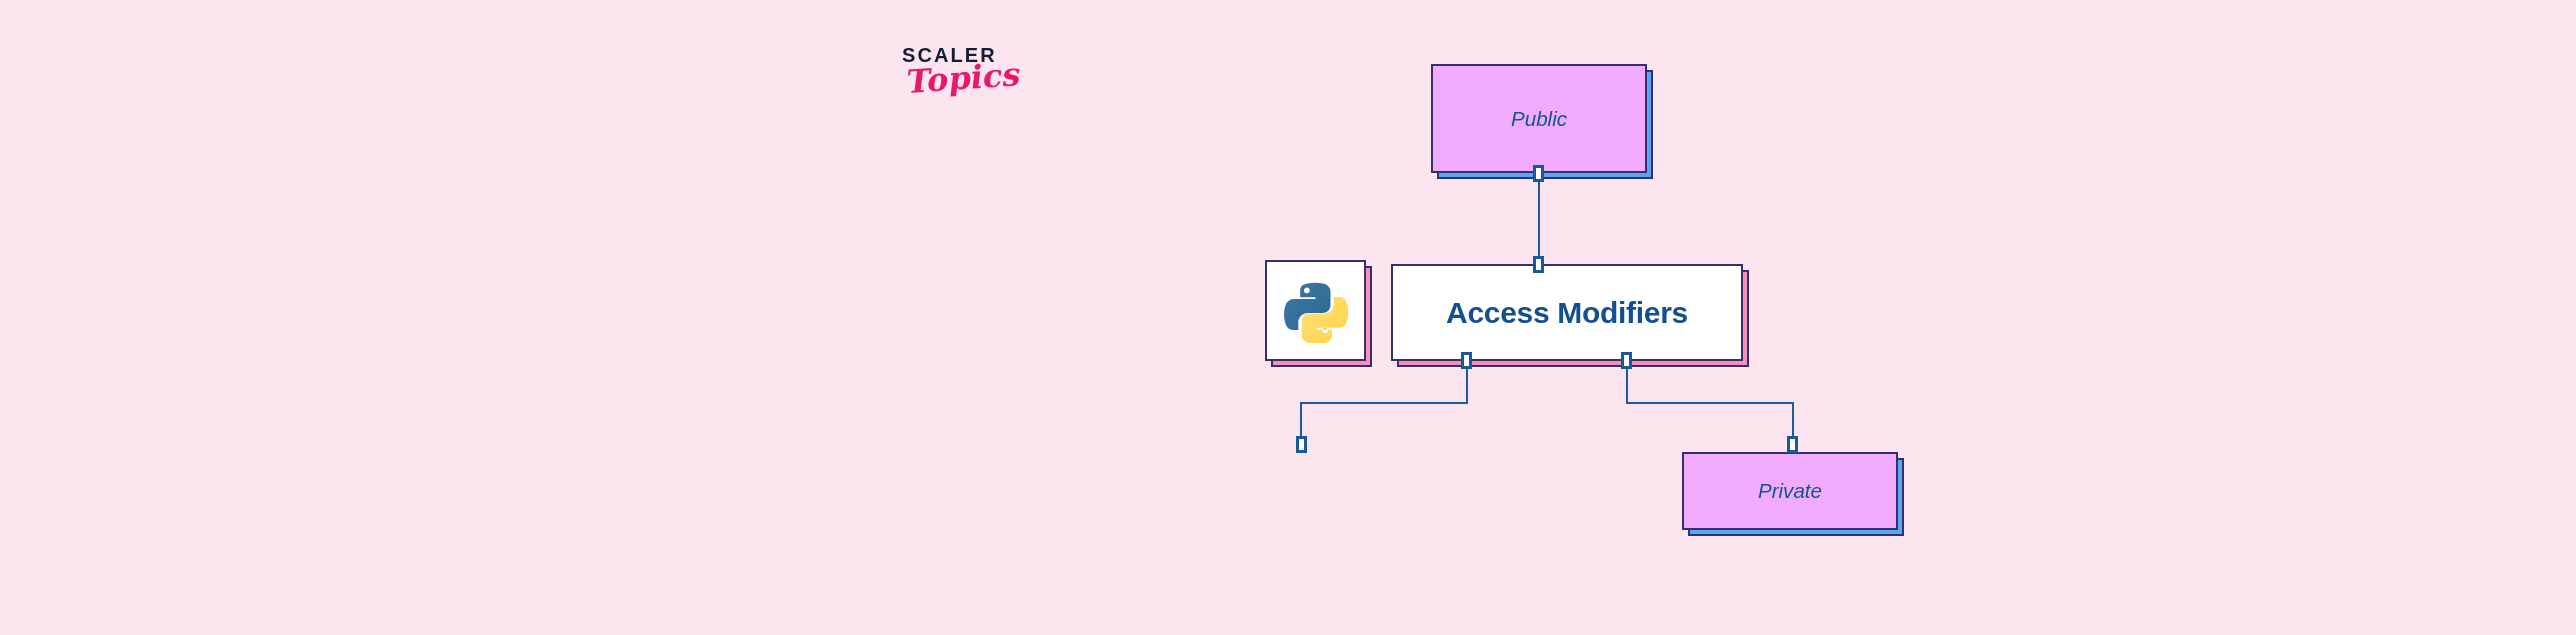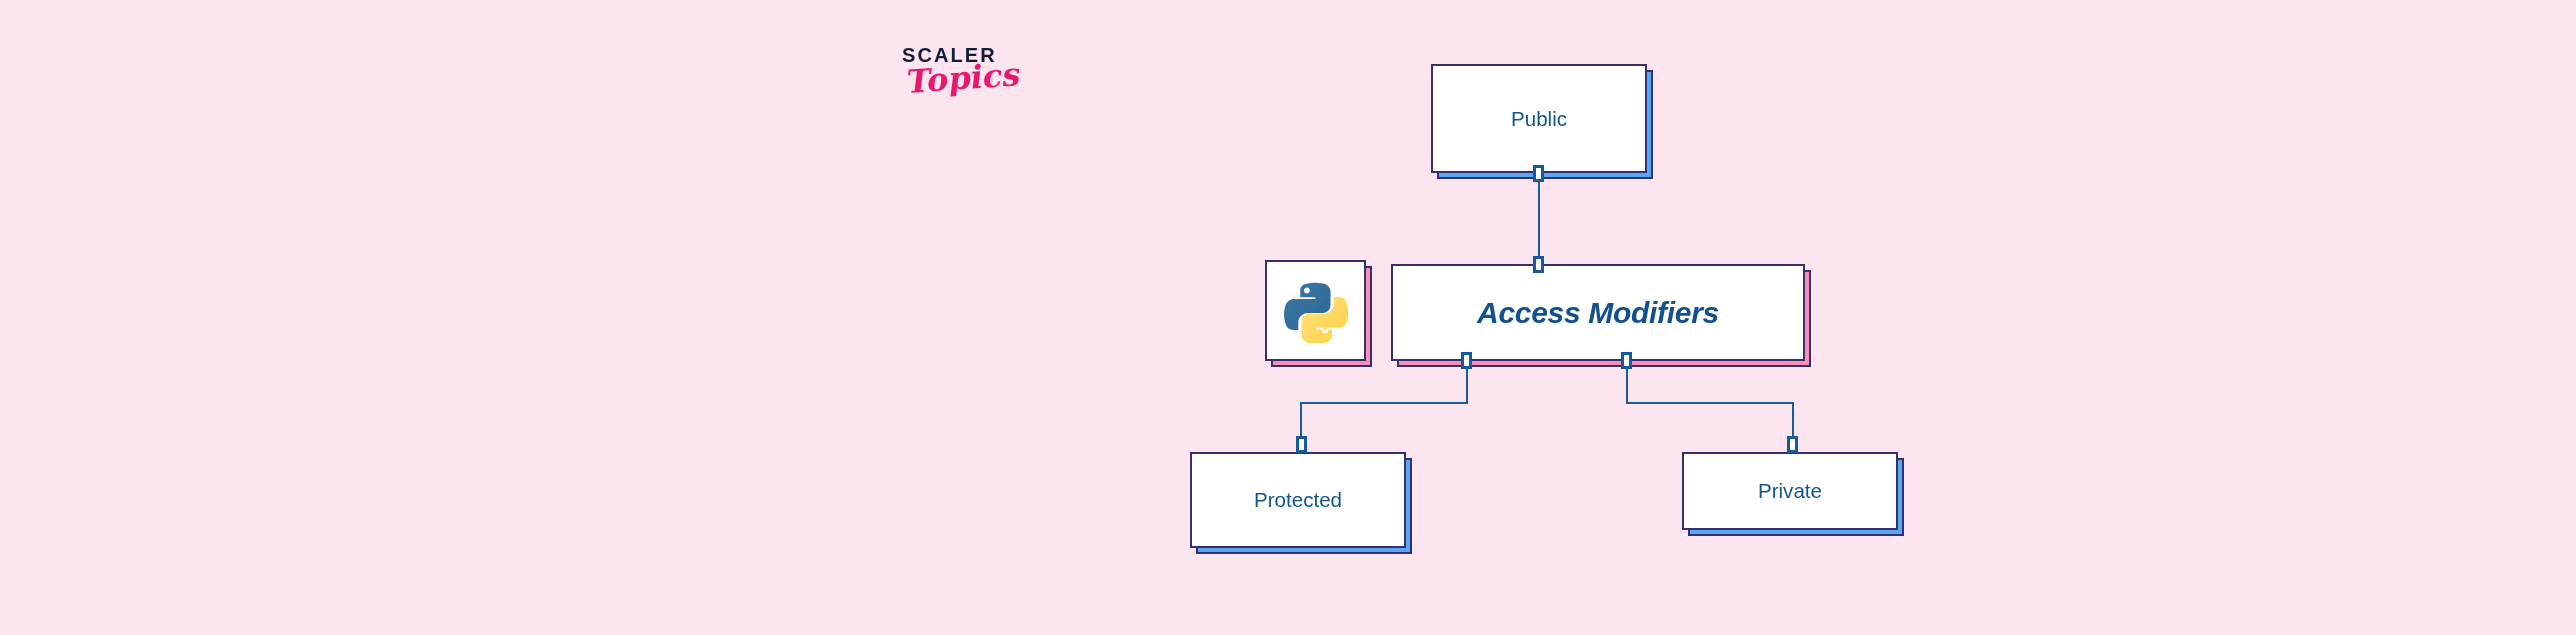--- a/index.html
+++ b/index.html
@@ -80,29 +80,29 @@
     justify-content: center;
   }
   .node .label {
     color: #12558f;
     font-family: "Liberation Sans", sans-serif;
     white-space: nowrap;
   }
 
   
   .node-blue .shadow { background: #57a7f2; }
-  .node-blue .face   { background: #ffffff; }
+  .node-blue .face   { background: #f0abfc; font-style: italic; }
   .node-blue .label  { font-size: 20.6px; font-weight: normal; }
 
   
   .node-pink .shadow { background: #f98fb7; }
   .node-pink .face   { background: #ffffff; }
 
   #node-public        { left: 1431px; top: 64px;  width: 216px; height: 109px; }
-  #node-access        { left: 1391px; top: 264px;  width: 414px; height: 97px; font-style: italic; }
+  #node-access        { left: 1391px; top: 264px;  width: 352px; height: 97px; }
   #node-python        { left: 1265px; top: 260px;  width: 101px; height: 101px; }
   #node-protected     { left: 1190px; top: 452px;  width: 216px; height: 96px; }
   #node-private       { left: 1682px; top: 452px;  width: 216px; height: 78px; }
 
   #node-access .label {
     font-size: 30px;
     font-weight: bold;
     color: #13508f;
     letter-spacing: -0.3px;
   }
@@ -180,26 +180,20 @@
     </div>
   </div>
 
   <div class="node node-pink" id="node-access">
     <div class="shadow"></div>
     <div class="face">
       <span class="label">Access Modifiers</span>
     </div>
   </div>
 
-  <div class="node node-blue" id="node-protected">
-    <div class="shadow"></div>
-    <div class="face">
-      <span class="label">Protected</span>
-    </div>
-  </div>
 
   <div class="node node-blue" id="node-private">
     <div class="shadow"></div>
     <div class="face">
       <span class="label">Private</span>
     </div>
   </div>
 
   <div class="port" style="left:1533px; top:165px;"></div>
   <div class="port" style="left:1533px; top:256px;"></div>

